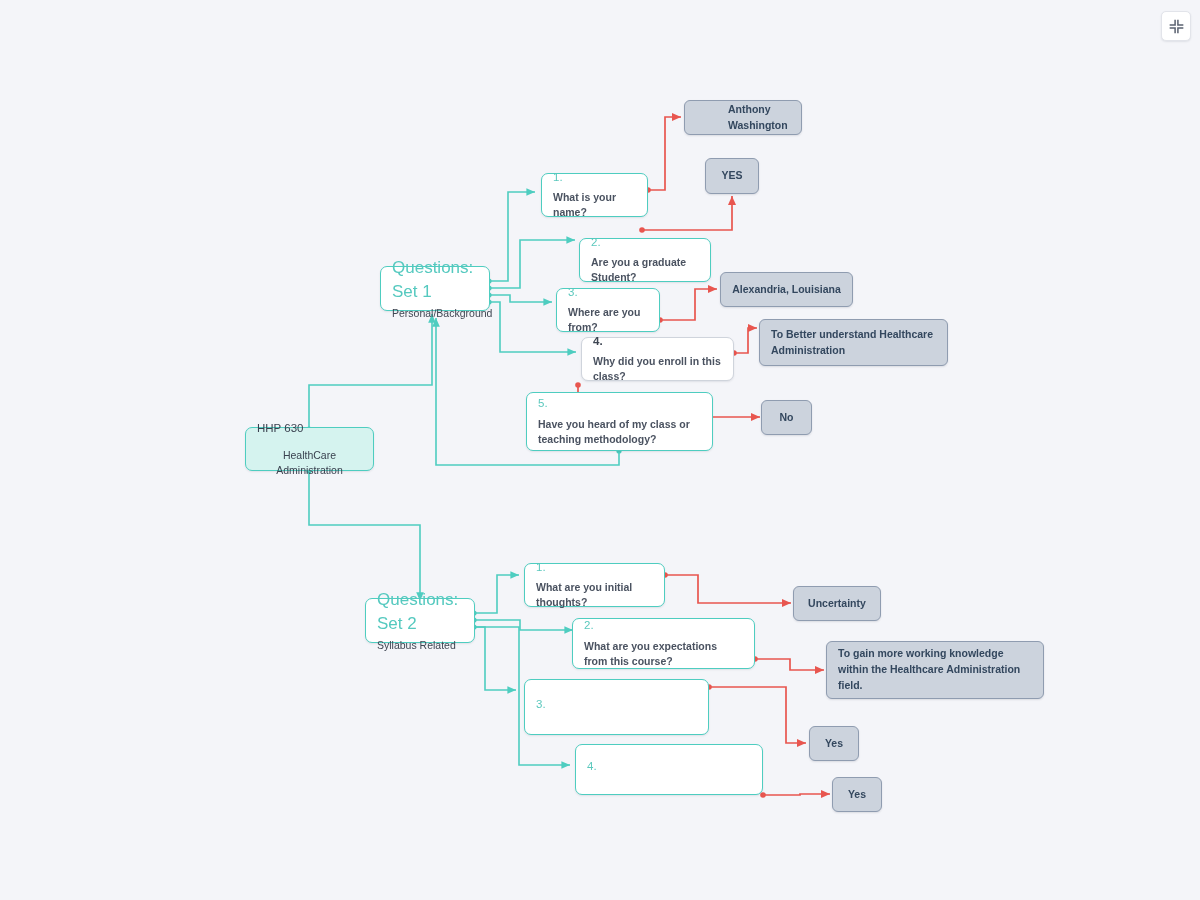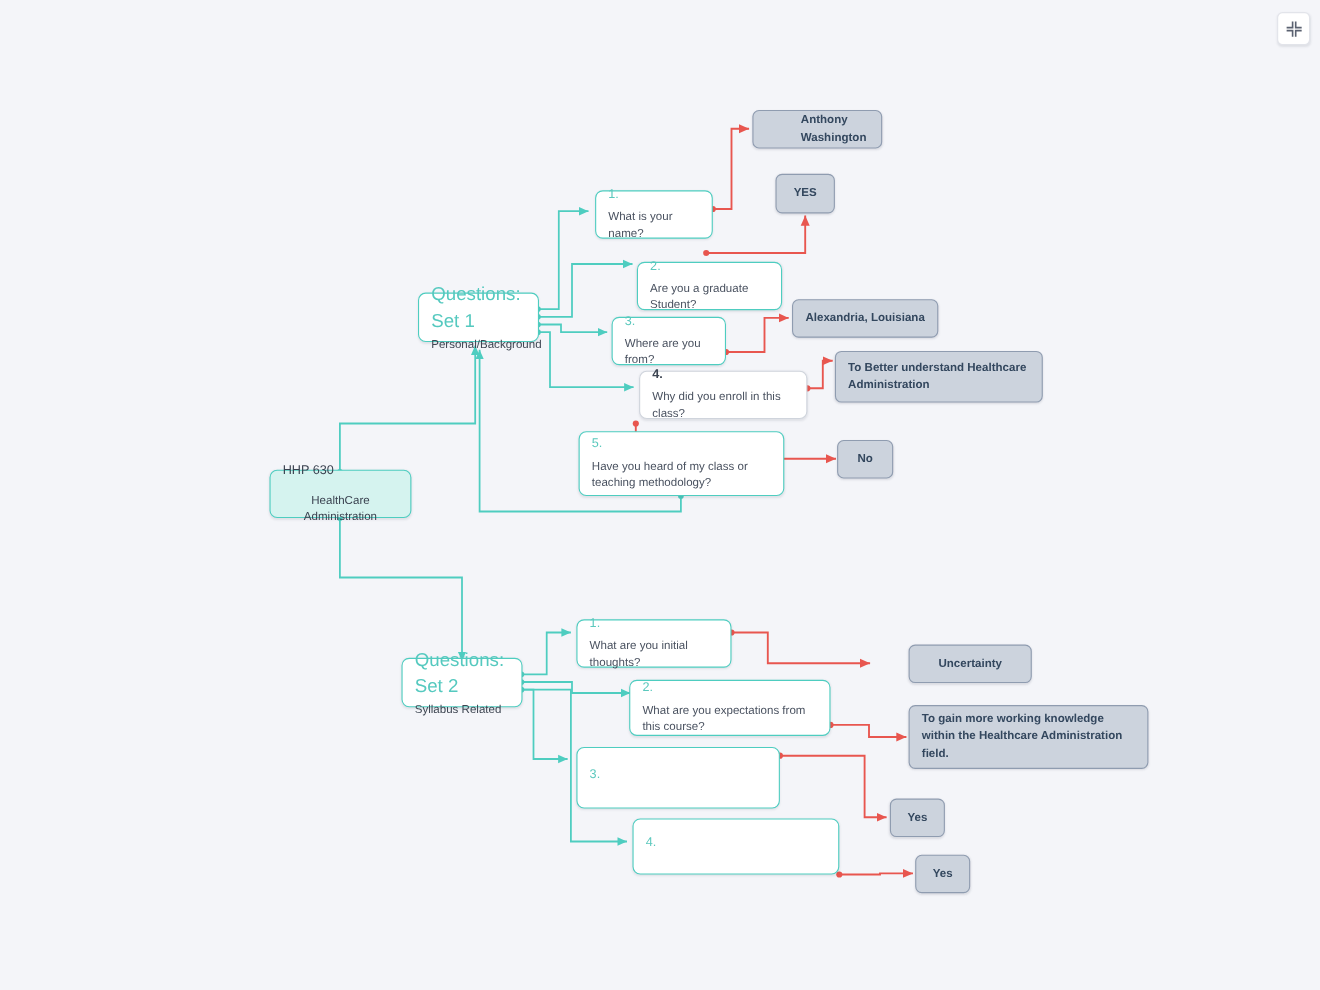--- a/index.html
+++ b/index.html
@@ -20,21 +20,21 @@
     background:#ffffff;
     border:1.4px solid #4ecdc0;
     box-shadow:0 1px 2px rgba(40,50,70,.10);
     padding:8px 11px;
     display:flex;flex-direction:column;justify-content:center;
   }
   .node .idx{
     font-size:11.5px;color:#5bc8bd;line-height:1.35;margin-bottom:5px;font-weight:400;
   }
   .node .body{
-    font-size:10.5px;color:#4a5260;line-height:1.42;
+    font-size:10.5px;color:#4a5260;line-height:1.42;font-weight:bold;
   }
   
   .node.group{background:#ffffff;}
   .node.group .title{font-size:17px;color:#55c9bf;line-height:1.4;margin-bottom:3px;}
   .node.group .sub{font-size:10.5px;color:#3e4652;line-height:1.4;}
 
   .node.root{
     background:#d5f3ef;border-color:#4ecdc0;
   }
   .node.root .title{font-size:11.5px;color:#3a4250;line-height:1.45;margin-bottom:11px;}
@@ -219,21 +219,21 @@
   </div>
 
   <div class="node" style="left:524px;top:679px;width:185px;height:56px;">
     <div class="idx">3.</div>
   </div>
 
   <div class="node" style="left:575px;top:744px;width:188px;height:51px;">
     <div class="idx">4.</div>
   </div>
 
-  <div class="node answer center" style="left:793px;top:586px;width:112px;height:35px;margin-left:33px;">
+  <div class="node answer center" style="left:793px;top:586px;width:88px;height:35px;">
     <div class="body">Uncertainty</div>
   </div>
 
   <div class="node answer" style="left:826px;top:641px;width:218px;height:58px;">
     <div class="body">To gain more working knowledge within the Healthcare Administration field.</div>
   </div>
 
   <div class="node answer center" style="left:809px;top:726px;width:50px;height:35px;">
     <div class="body">Yes</div>
   </div>

